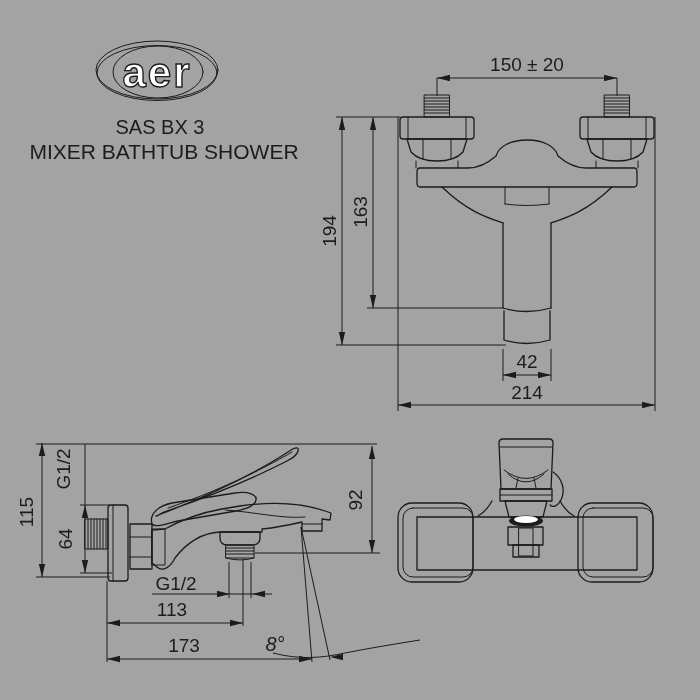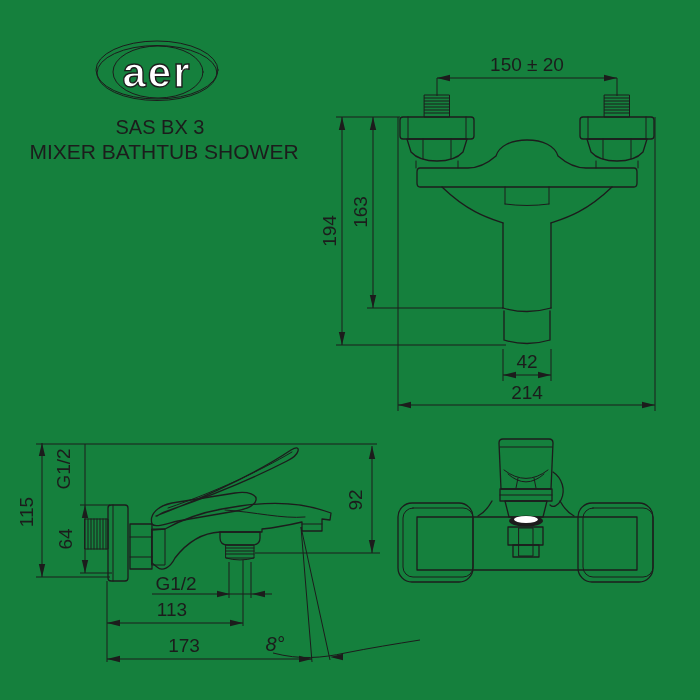--- a/index.html
+++ b/index.html
@@ -1,16 +1,16 @@
 <!DOCTYPE html>
 <html><head>
 <meta charset="utf-8">
 <style>
   html,body{margin:0;padding:0;background:#ffffff;}
-  .canvas{position:relative;width:700px;height:700px;background:#15803d;overflow:hidden;
+  .canvas{position:relative;width:700px;height:700px;background:#a3a3a3;overflow:hidden;
           font-family:"Liberation Sans",sans-serif;}
   svg{display:block;}
   .ln{fill:none;stroke:#1c1c1c;stroke-width:1.3;stroke-linejoin:round;stroke-linecap:round;}
   .thin{fill:none;stroke:#1c1c1c;stroke-width:1;stroke-linejoin:round;stroke-linecap:round;}
   .dim{fill:none;stroke:#1c1c1c;stroke-width:1;}
   .ar{fill:#1c1c1c;stroke:none;}
   .solid{fill:#1c1c1c;stroke:none;}
   text{font-family:"Liberation Sans",sans-serif;fill:#1c1c1c;}
   .dtxt{font-size:19px;}
   .ttl1{font-size:20px;}

